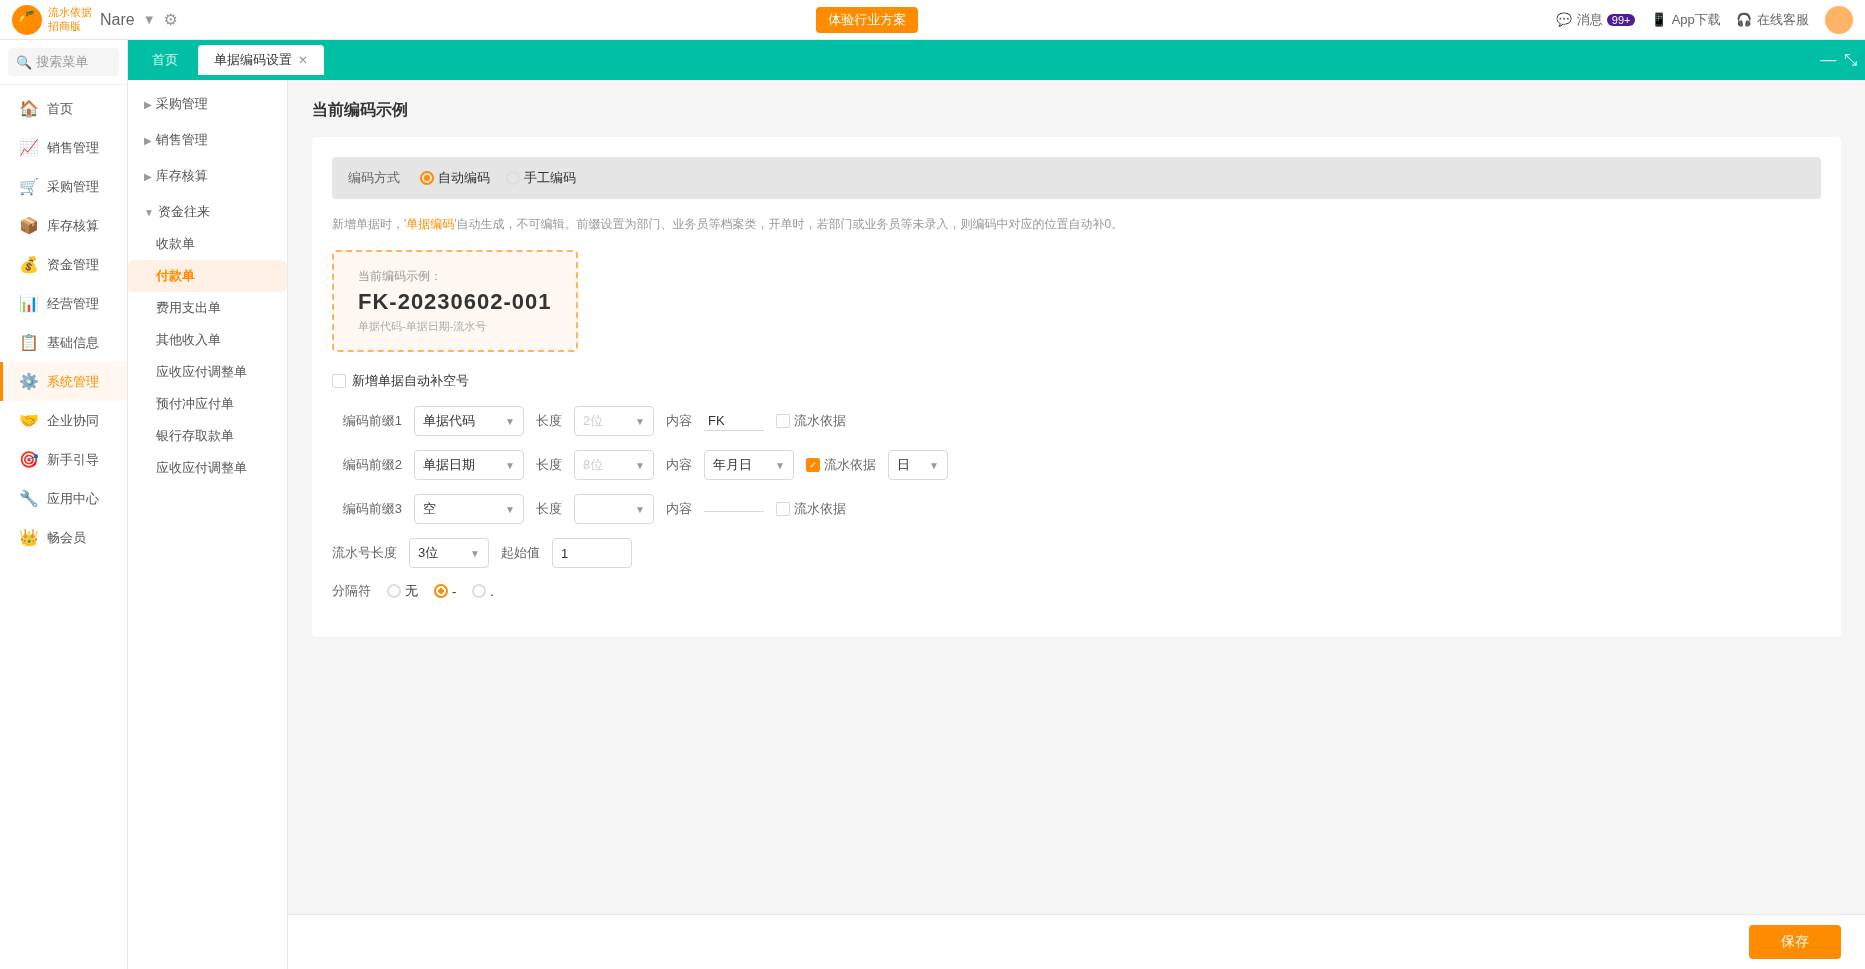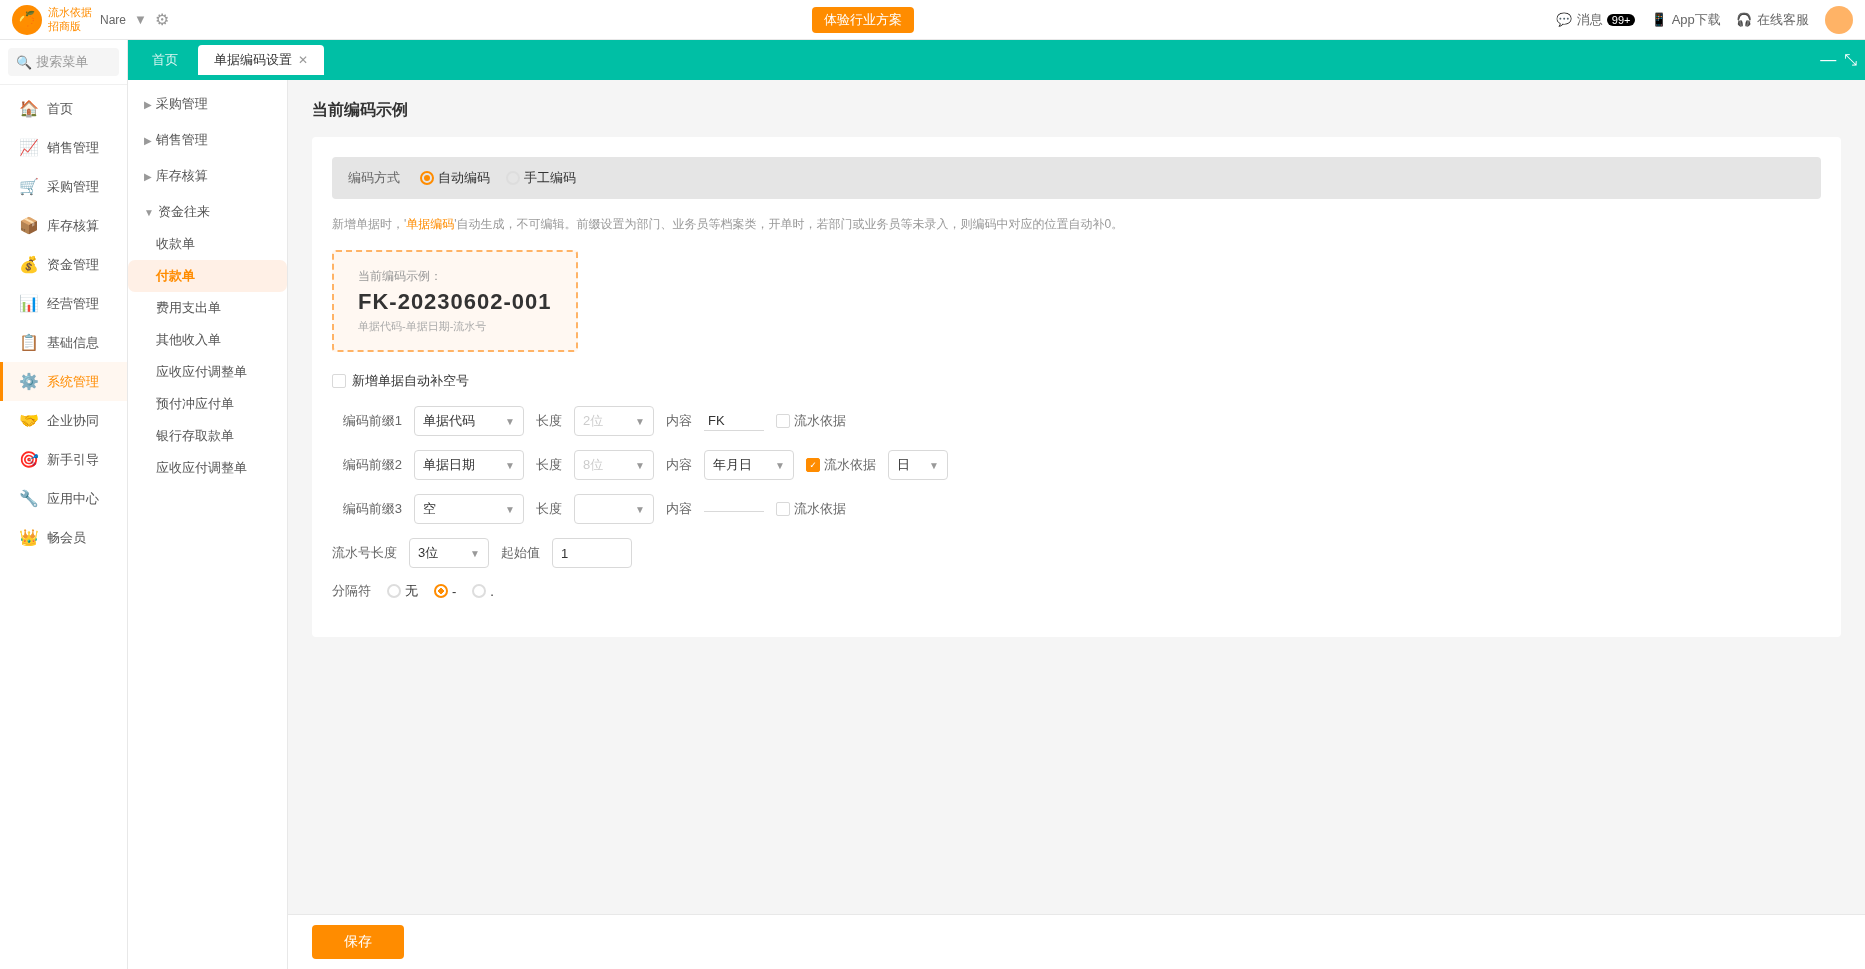--- a/index.html
+++ b/index.html
@@ -15,25 +15,25 @@
       padding: 0 12px;
       justify-content: space-between;
       position: fixed;
       top: 0; left: 0; right: 0;
       z-index: 100;
     }
     .top-bar-left { display: flex; align-items: center; gap: 8px; }
     .top-bar-logo { display: flex; align-items: center; gap: 6px; }
     .logo-icon { width: 30px; height: 30px; background: #ff8c00; border-radius: 50%; display: flex; align-items: center; justify-content: center; color: #fff; font-size: 16px; }
     .logo-text { font-size: 11px; color: #ff8c00; line-height: 1.2; }
-    .top-bar-company { color: #666; font-size: 12px; }
+    .top-bar-company { color: #666; font-size: 16px; }
     .btn-experience { background: #ff8c00; color: #fff; border: none; border-radius: 4px; padding: 4px 12px; cursor: pointer; font-size: 13px; }
     .top-bar-right { display: flex; align-items: center; gap: 16px; color: #666; font-size: 13px; }
     .top-bar-right-item { display: flex; align-items: center; gap: 4px; cursor: pointer; }
-    .badge { background: #000000; color: #fff; border-radius: 10px; padding: 0 5px; font-size: 11px; }
+    .badge { background: #4c1d95; color: #fff; border-radius: 10px; padding: 0 5px; font-size: 11px; }
     .gear-icon-top { cursor: pointer; color: #999; font-size: 16px; }
 
     
     .app-layout { display: flex; margin-top: 40px; height: calc(100vh - 40px); }
 
     
     .sidebar {
       width: 128px;
       background: #fff;
       border-right: 1px solid #e8e8e8;
@@ -283,21 +283,21 @@
     .sep-radio { display: flex; align-items: center; gap: 4px; cursor: pointer; font-size: 13px; }
     .sep-radio-dot { width: 14px; height: 14px; border-radius: 50%; border: 2px solid #ddd; }
     .sep-radio-dot.checked { border-color: #ff8c00; background: radial-gradient(circle, #ff8c00 40%, transparent 40%); }
 
     
     .bottom-bar {
       background: #fff;
       border-top: 1px solid #e8e8e8;
       padding: 10px 24px;
       display: flex;
-      justify-content: flex-start;
+      justify-content: flex-end;
       align-items: center;
     }
     .save-btn {
       background: #ff8c00;
       color: #fff;
       border: none;
       border-radius: 4px;
       padding: 8px 32px;
       font-size: 14px;
       cursor: pointer;

